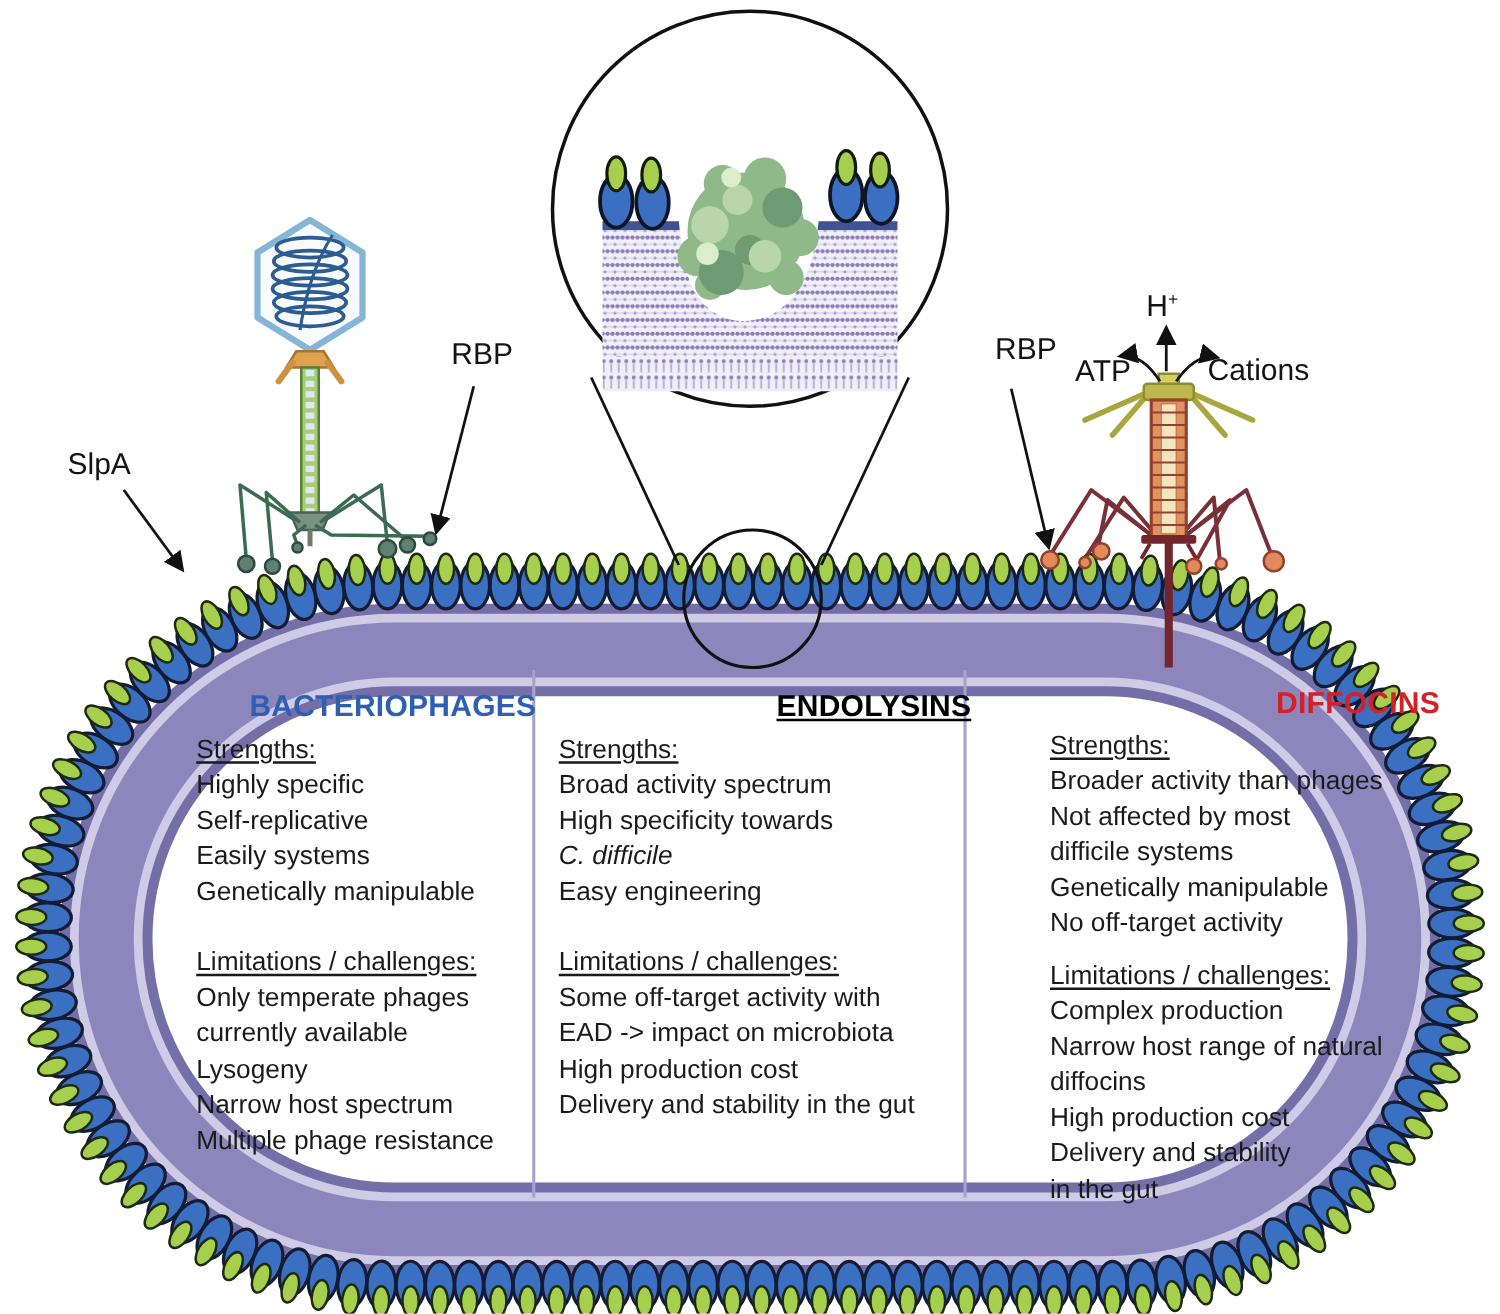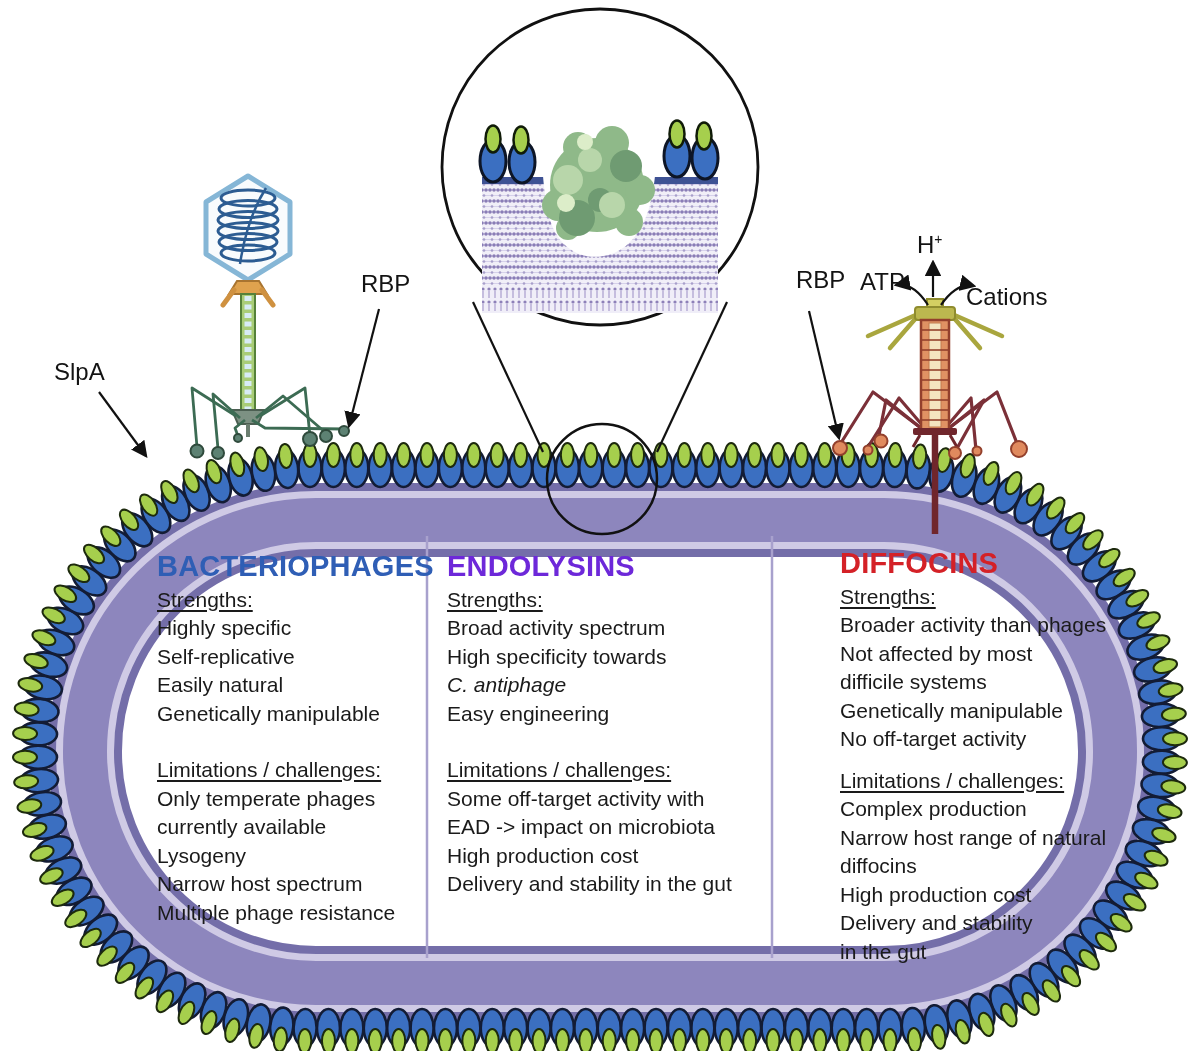--- a/index.html
+++ b/index.html
@@ -5,21 +5,21 @@
   html,body{margin:0;padding:0;background:#ffffff;}
   .stage{position:relative;width:1200px;height:1051px;background:#ffffff;overflow:hidden;
          font-family:"Liberation Sans",sans-serif;}
   .stage svg{position:absolute;left:0;top:0;}
   .diagram-label{position:absolute;font-size:24px;color:#131313;white-space:nowrap;}
   .diagram-label sup{font-size:0.58em;}
   .col{position:absolute;font-size:21px;line-height:28.5px;color:#1a1a1a;white-space:nowrap;}
   #col1{left:157px;top:552px;width:272px;}
   #col2{left:447px;top:552px;width:330px;}
   #col3{left:840px;top:549px;width:312px;}
-  .col-title{font-weight:bold;font-size:29px;text-align:left;margin-bottom:5px;letter-spacing:.2px;}
+  .col-title{font-weight:bold;font-size:24px;text-align:right;margin-bottom:5px;letter-spacing:.2px;}
   .sec{text-decoration:underline;text-underline-offset:3px;}
   .gap{height:28px;}
   #col3 .gap{height:13px;}
   .italic{font-style:italic;}
 </style>
 </head>
 <body>
 
 <div class="stage">
 
@@ -442,50 +442,50 @@
     <line x1="99" y1="392" x2="146" y2="456" marker-end="url(#ah)"></line>
     <line x1="379" y1="309" x2="349" y2="426" marker-end="url(#ah)"></line>
     <line x1="809" y1="311" x2="839" y2="438" marker-end="url(#ah)"></line>
   </g>
 </svg>
 
 <div class="diagram-label" id="lab-slpa" style="left:54px;top:358px;">SlpA</div>
 <div class="diagram-label" id="lab-rbp-l" style="left:361px;top:270px;">RBP</div>
 <div class="diagram-label" id="lab-rbp-r" style="left:796px;top:266px;">RBP</div>
 <div class="diagram-label" id="lab-h" style="left:917px;top:231px;"><span>H</span><sup>+</sup></div>
-<div class="diagram-label" id="lab-atp" style="left:860px;top:268px;text-align:right;">ATP</div>
+<div class="diagram-label" id="lab-atp" style="left:860px;top:284px;text-align:right;">ATP</div>
 <div class="diagram-label" id="lab-cations" style="left:966px;top:283px;">Cations</div>
 
 <div class="col" id="col1">
   <div class="col-title" style="color: rgb(47, 94, 181);">BACTERIOPHAGES</div>
   <div class="sec">Strengths:</div>
   <div>
         <div class="line">Highly specific</div>
         <div class="line">Self-replicative</div>
-        <div class="line">Easily natural</div>
+        <div class="line">Easily systems</div>
         <div class="line">Genetically manipulable</div>
       </div>
   <div class="gap"></div>
   <div class="sec">Limitations / challenges:</div>
   <div>
         <div class="line">Only temperate phages</div>
         <div class="line">currently available</div>
         <div class="line">Lysogeny</div>
         <div class="line">Narrow host spectrum</div>
         <div class="line">Multiple phage resistance</div>
       </div>
 </div>
 
 <div class="col" id="col2">
-  <div class="col-title" style="color: #6d28d9;">ENDOLYSINS</div>
+  <div class="col-title" style="color: #000000; text-decoration: underline;">ENDOLYSINS</div>
   <div class="sec">Strengths:</div>
   <div>
         <div class="line">Broad activity spectrum</div>
         <div class="line">High specificity towards</div>
-        <div class="line italic">C. antiphage</div>
+        <div class="line italic">C. difficile</div>
         <div class="line">Easy engineering</div>
       </div>
   <div class="gap"></div>
   <div class="sec">Limitations / challenges:</div>
   <div>
         <div class="line">Some off-target activity with</div>
         <div class="line">EAD -&gt; impact on microbiota</div>
         <div class="line">High production cost</div>
         <div class="line">Delivery and stability in the gut</div>
       </div>

